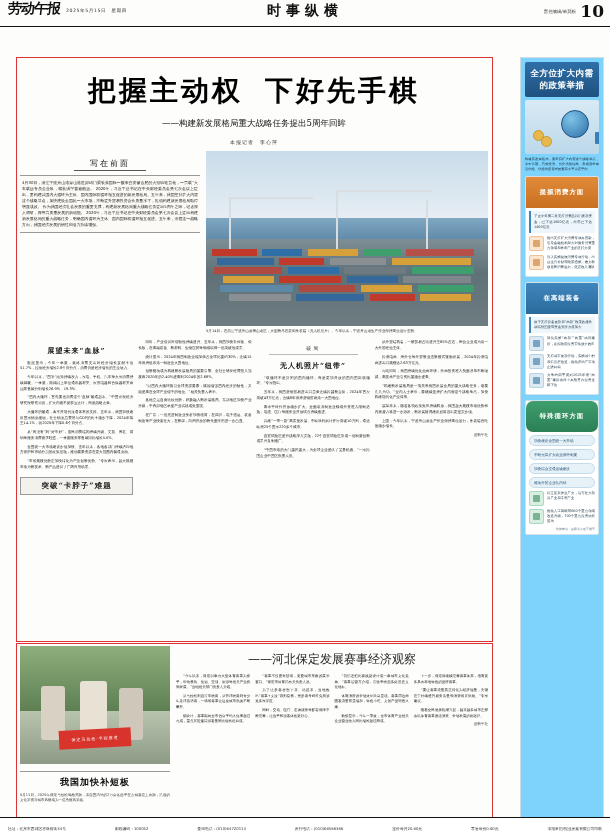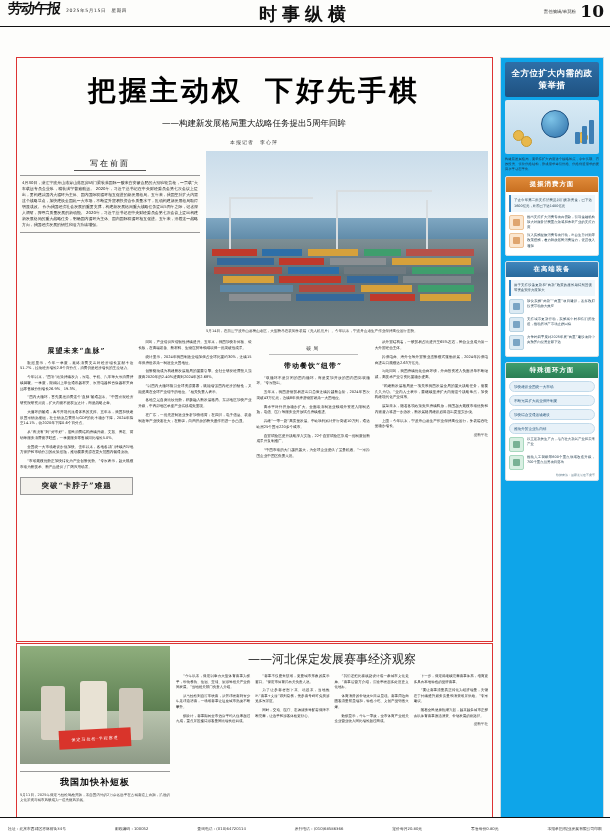--- a/index.html
+++ b/index.html
@@ -49,21 +49,21 @@
     letter-spacing: 0.6px;
     color: #333;
   }
   .masthead-title {
     position: absolute;
     left: 50%;
     transform: translateX(-50%);
     top: 2px;
     font-family: "DejaVu Serif", "Liberation Serif", serif;
     font-weight: bold;
-    font-size: 18px;
+    font-size: 14px;
     letter-spacing: 5px;
     color: #111;
   }
   .editor-note {
     position: absolute;
     right: 34px;
     top: 9px;
     font-size: 4.4px;
     color: #333;
   }
@@ -300,23 +300,23 @@
     text-align: justify;
     color: #222;
   }
   .bcol p { margin: 0 0 3px 0; text-indent: 2em; }
 
   
   .rail {
     position: absolute;
     right: 6px;
     top: 30px;
-    width: 104px;
+    width: 84px;
     height: 780px;
-    background: #0ea5e9;
+    background: #7dd3fc;
     border: 1px solid #cfdde3;
     box-sizing: border-box;
     padding: 4px;
     overflow: hidden;
   }
   .rail-title {
     background: linear-gradient(#2e6fa8, #1f5180);
     color: #fff;
     font-family: "DejaVu Serif", "Liberation Serif", serif;
     font-weight: bold;
@@ -369,24 +369,24 @@
     border: 1px solid #d3e2ea;
     background: #fff;
   }
   .rail-sec-head {
     background: linear-gradient(#3f86bd, #2a6a9c);
     color: #fff;
     font-size: 6.4px;
     font-weight: bold;
     letter-spacing: 1px;
     text-align: center;
-    padding: 3px 0;
+    padding: 11px 0;
   }
   .rail-sec-head.orange { background: linear-gradient(#e08b3a, #c86f20); }
-  .rail-sec-head.green  { background: linear-gradient(#3f9e6d, #2b7f55); }
+  .rail-sec-head.green  { background: linear-gradient(#3f9e6d, #2b7f55); border-radius: 7px; }
   .rail-sec-body { padding: 3px; }
   .rail-item {
     display: flex;
     align-items: flex-start;
     gap: 3px;
     margin-bottom: 3px;
   }
   .rail-ico {
     width: 13px; height: 13px;
     flex: 0 0 13px;
@@ -565,21 +565,21 @@
           <p>同时，产业链供应链韧性持续提升。五年来，我国加快补短板、锻长板，在高端装备、新材料、生物医药等领域取得一批突破性成果。</p>
           <p>统计显示，2024年我国制造业增加值占全球比重约30%，连续15年保持世界第一制造业大国地位。</p>
           <p>创新驱动成为构建新发展格局的重要引擎。全社会研发经费投入强度由2020年的2.40%提高到2024年的2.68%。</p>
           <p>“以国内大循环吸引全球资源要素，既能增强国内经济的韧性，又能提高在全球产业链中的地位。”相关负责人表示。</p>
           <p>各地立足自身比较优势，积极融入新发展格局。东部地区加快产业升级，中西部地区承接产业转移成效显现。</p>
           <p>在广东，一批先进制造业集群加快培育；在四川，电子信息、装备制造等产业快速壮大；在新疆，向西开放的桥头堡作用进一步凸显。</p>
         </div>
 
         <div class="col">
           <div class="sec-kicker">破局</div>
-          <div class="sec-title">带动餐饮“纽带”</div>
+          <div class="sec-title">无人机照片“纽带”</div>
           <p>“双循环不是封闭的国内循环，而是更加开放的国内国际双循环。”专家指出。</p>
           <p>五年来，我国货物贸易进出口总值连续跨越新台阶，2024年首次突破43万亿元，连续8年保持货物贸易第一大国地位。</p>
           <p>高水平对外开放稳步扩大。全面取消制造业领域外资准入限制措施，电信、医疗等服务业开放试点持续推进。</p>
           <p>共建“一带一路”高质量发展。中欧班列累计开行突破10万列，通达欧洲25个国家220多个城市。</p>
           <p>自贸试验区提升战略深入实施，22个自贸试验区形成一批制度创新成果并复制推广。</p>
           <p>“中国市场的大门越开越大，为全球企业提供了宝贵机遇。”一家跨国企业中国区负责人说。</p>
         </div>
 
         <div class="col">
           <p>从外贸结构看，一般贸易占比提升至65%左右，民营企业成为第一大外贸经营主体。</p>

